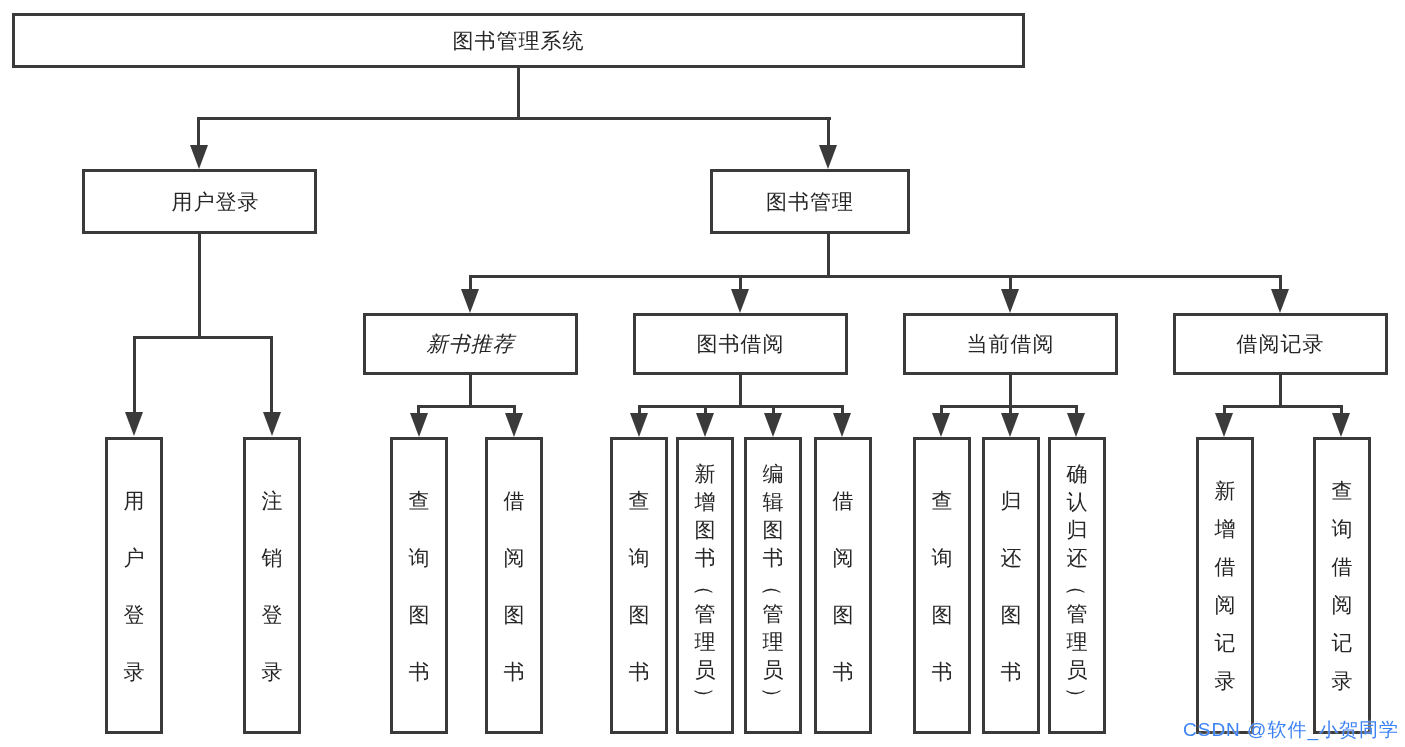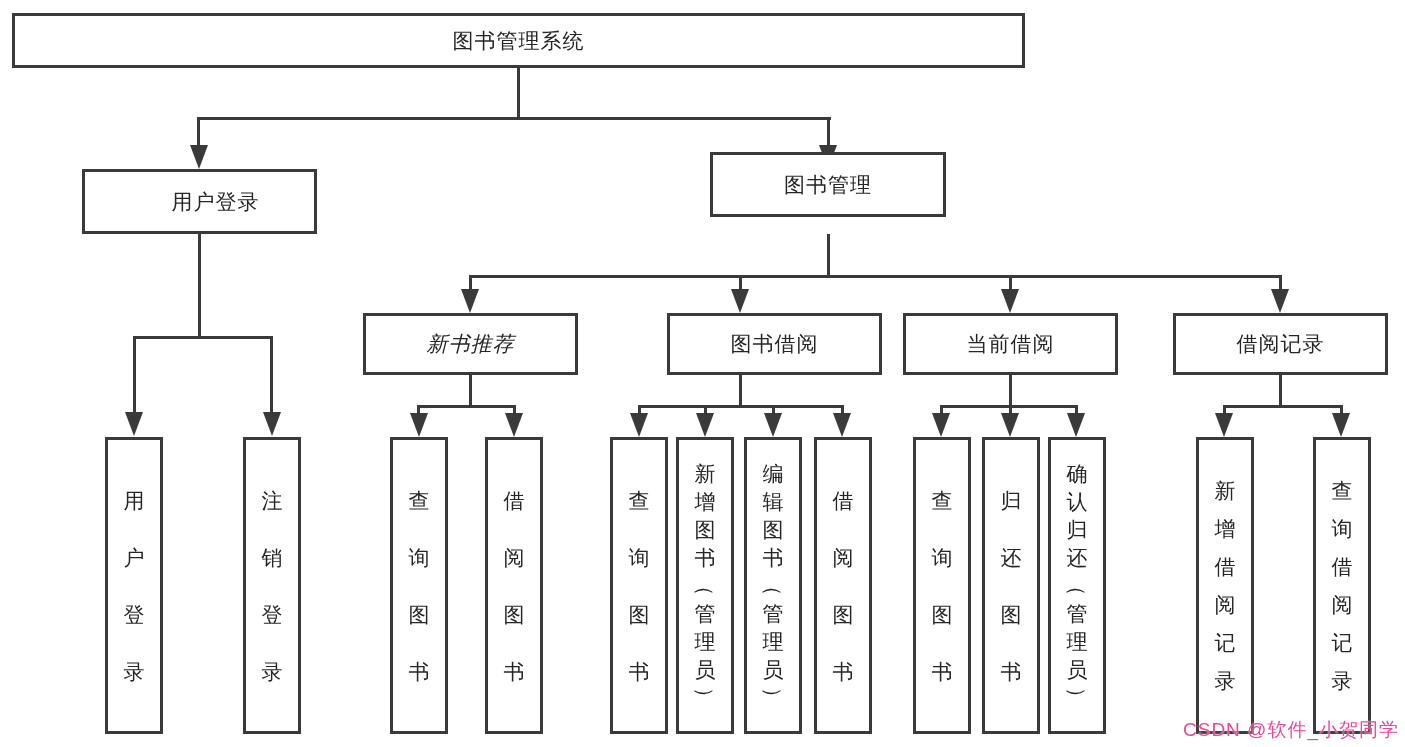--- a/index.html
+++ b/index.html
@@ -17,24 +17,24 @@
     border:3px solid #3a3a3a;
     box-sizing:border-box;
     display:flex;align-items:center;justify-content:center;
     color:#262626;
     font-size:21px;
     letter-spacing:1px;
     z-index:2;
   }
   .root-node{left:12px;top:13px;width:1013px;height:55px;}
   .l1-login{left:82px;top:169px;width:235px;height:65px;padding-left:32px;}
-  .l1-mgmt{left:710px;top:152px;width:236px;height:65px;}
+  .l1-mgmt{left:710px;top:169px;width:200px;height:65px;}
   .l2{top:313px;width:215px;height:62px;}
   .l2-newbooks{left:363px;font-style:italic;}
-  .l2-borrow{left:667px;}
+  .l2-borrow{left:633px;}
   .l2-current{left:903px;}
   .l2-records{left:1173px;}
   .leaf{
     position:absolute;
     top:437px;width:58px;height:297px;
     background:#ffffff;
     border:3px solid #3a3a3a;
     box-sizing:border-box;
     z-index:2;
   }
@@ -55,21 +55,21 @@
   .arr{
     position:absolute;width:0;height:0;z-index:1;
     border-left:9px solid transparent;
     border-right:9px solid transparent;
     border-top:24px solid #3a3a3a;
   }
   .watermark{
     position:absolute;
     left:1183px;top:717px;
     font-size:19px;
-    color:#ec4899;
+    color:#3b82f6;
     letter-spacing:1px;
     white-space:nowrap;
     z-index:5;
     text-shadow:0 0 2px rgba(255,255,255,0.9);
   }
 </style>
 </head>
 <body>
 
 <div id="canvas">

